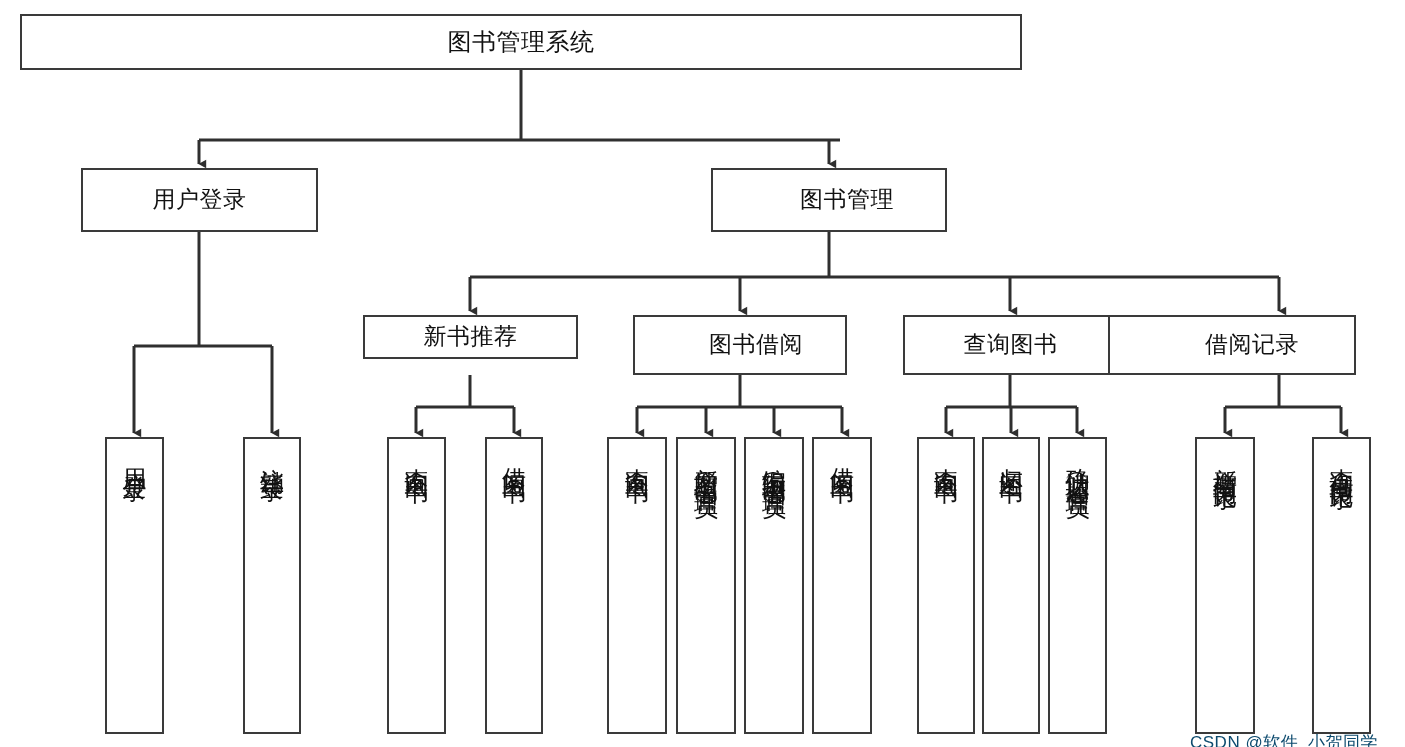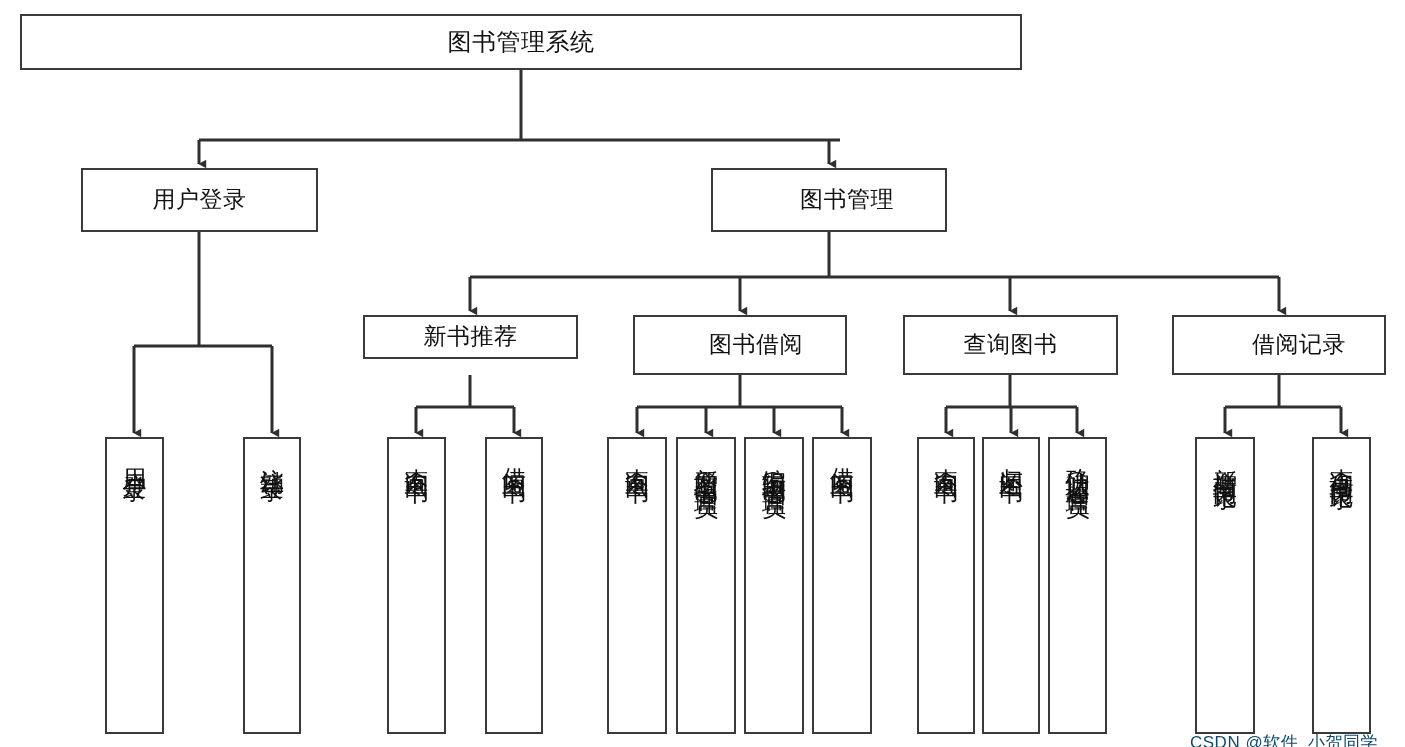--- a/index.html
+++ b/index.html
@@ -142,21 +142,21 @@
 
   <div class="node horiz" style="left:363px; top:315px; width:215px; height:44px;">
     <span class="label">新书推荐</span>
   </div>
   <div class="node horiz" style="left:633px; top:315px; width:214px; height:60px;padding-left:32px;">
     <span class="label">图书借阅</span>
   </div>
   <div class="node horiz" style="left:903px; top:315px; width:215px; height:60px;">
     <span class="label">查询图书</span>
   </div>
-  <div class="node horiz" style="left:1172px; top:315px; width:214px; height:60px;padding-left:40px;">
+  <div class="node horiz" style="left:1108px; top:315px; width:248px; height:60px;padding-left:40px;">
     <span class="label">借阅记录</span>
   </div>
 
   <div class="node vert" style="left:105px; top:437px; width:59px; height:297px;">
     <span class="label">用户登录</span>
   </div>
   <div class="node vert" style="left:243px; top:437px; width:58px; height:297px;">
     <span class="label">注销登录</span>
   </div>
 

